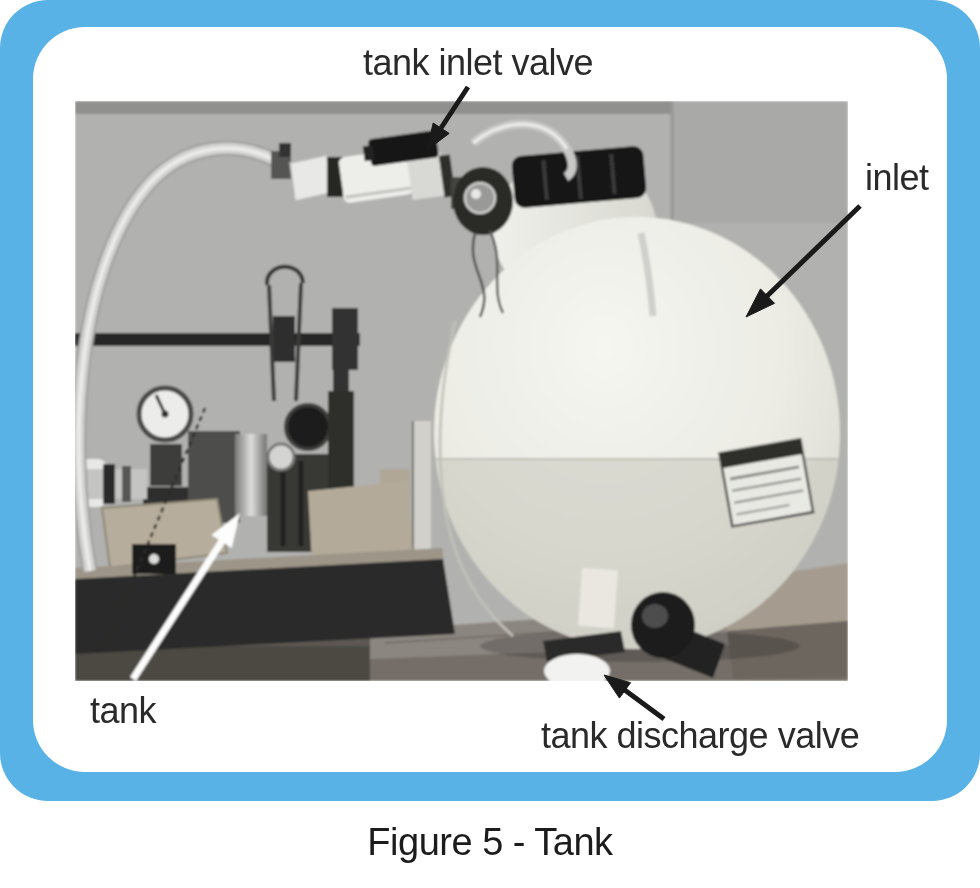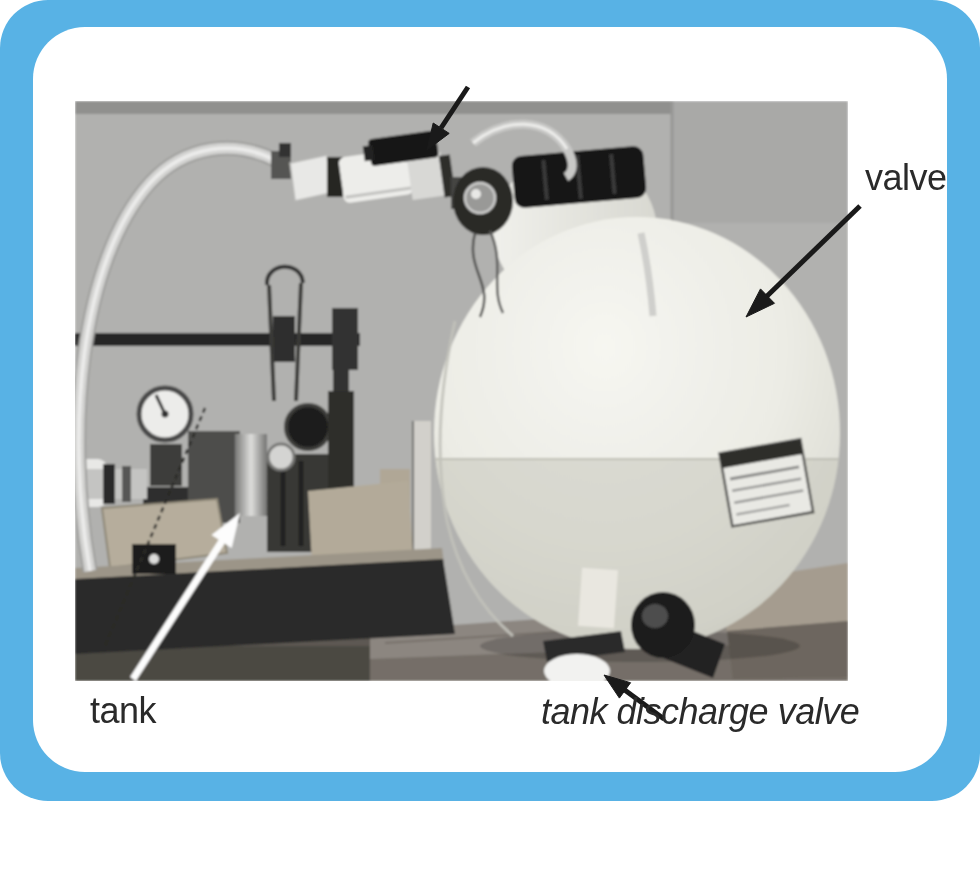--- a/index.html
+++ b/index.html
@@ -8,21 +8,21 @@
   .blue-frame{position:absolute;left:0;top:0;width:980px;height:801px;
               background:var(--frame-blue,#58B2E5);border-radius:48px;}
   .white-card{position:absolute;left:33px;top:27px;width:914px;height:745px;
               background:#ffffff;border-radius:52px;}
   .photo{position:absolute;left:75px;top:101px;width:773px;height:580px;display:block;}
   .ann-label{position:absolute;color:#2a2a2a;font-size:36px;letter-spacing:-0.5px;
              white-space:nowrap;line-height:1;}
   .lbl-inlet{left:363px;top:45px;}
   .lbl-tank{left:865px;top:160px;}
   .lbl-pump{left:90px;top:693px;}
-  .lbl-discharge{left:541px;top:694px;font-style:italic;}
+  .lbl-discharge{left:541px;top:718px;}
   .caption{position:absolute;left:0;top:821px;width:980px;text-align:center;
            color:#1c1c1c;font-size:38px;letter-spacing:-0.5px;}
   .arrows-overlay{position:absolute;left:0;top:0;width:980px;height:888px;pointer-events:none;}
 </style>
 </head>
 <body>
 
 <div class="page">
 
   <div class="blue-frame">
@@ -194,17 +194,19 @@
     <g stroke="#1a1a1a" fill="#1a1a1a">
       <line x1="468" y1="87" x2="441" y2="128" stroke-width="5"></line>
       <polygon points="427,150 433.2,123.0 449.2,133.4"></polygon>
       <line x1="860" y1="206" x2="764" y2="299" stroke-width="5"></line>
       <polygon points="746,317 760.5,288.9 774.5,303.3"></polygon>
       <line x1="664" y1="719" x2="622" y2="688" stroke-width="5"></line>
       <polygon points="604,675 630.6,682.7 619.4,698.1"></polygon>
     </g>
   </svg>
 
-  <div class="ann-label lbl-tank">valve</div>
+  <div class="ann-label lbl-inlet">tank inlet valve</div>
+  <div class="ann-label lbl-tank">inlet</div>
   <div class="ann-label lbl-pump">tank</div>
   <div class="ann-label lbl-discharge">tank discharge valve</div>
 
+  <div class="caption">Figure 5 - Tank</div>
 </div>
 
 </body></html>

